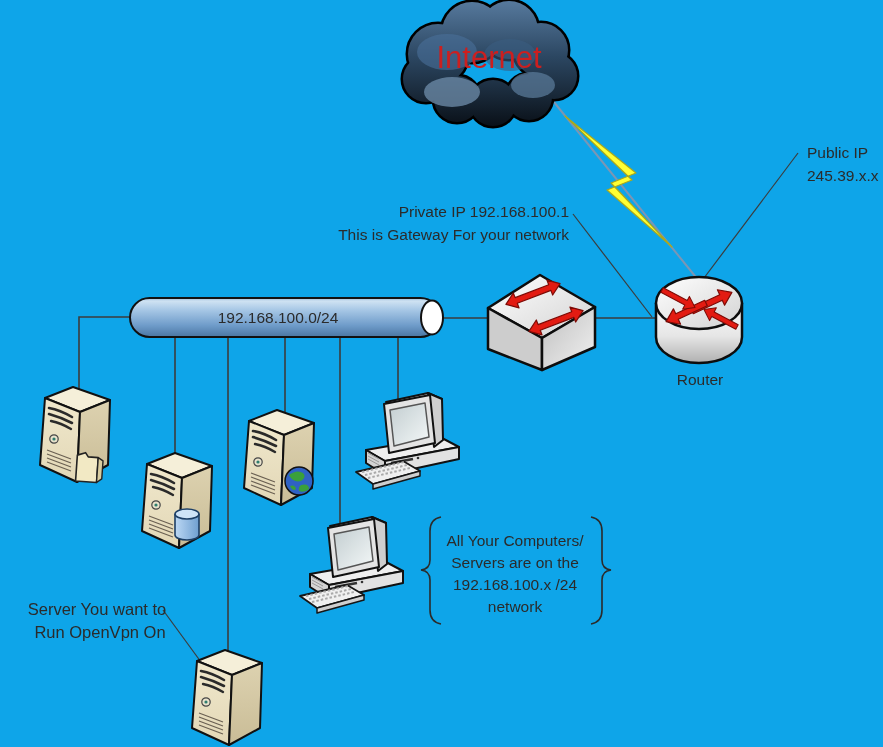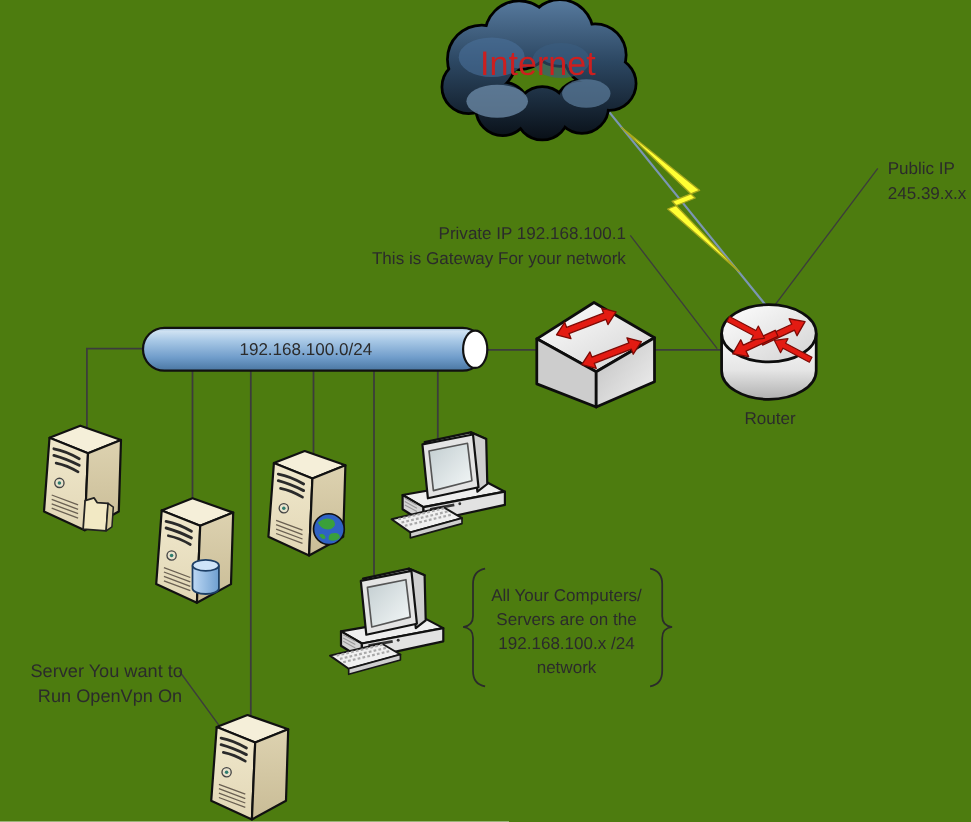--- a/index.html
+++ b/index.html
@@ -1,16 +1,16 @@
 <!DOCTYPE html>
 <html><head>
 <meta charset="utf-8">
 <style>
   html,body { margin:0; padding:0; background:#ffffff; }
-  #canvas { position:relative; width:883px; height:747px; background:#4d7c0f; overflow:hidden; }
+  #canvas { position:relative; width:883px; height:747px; background:#0ea5e9; overflow:hidden; }
   svg { display:block; }
   .lbl { font-family:"Liberation Sans", sans-serif; fill:#2b2b2b; }
   .lbl15 { font-size:15.5px; }
   .lbl17 { font-size:16.5px; }
   .internet-t { font-family:"Liberation Sans", sans-serif; font-size:31px; }
   .outline { stroke:#111111; stroke-width:2; stroke-linejoin:round; }
   .outline-h { stroke:#0d0d0d; stroke-width:2.5; stroke-linejoin:round; }
   .wire { stroke:#3c3c3c; stroke-width:1.6; fill:none; }
   .pointer { stroke:#3c3c3c; stroke-width:1.2; fill:none; }
   .red-arrow { fill:#e31b12; stroke:#7d0a05; stroke-width:1.2; stroke-linejoin:round; }

